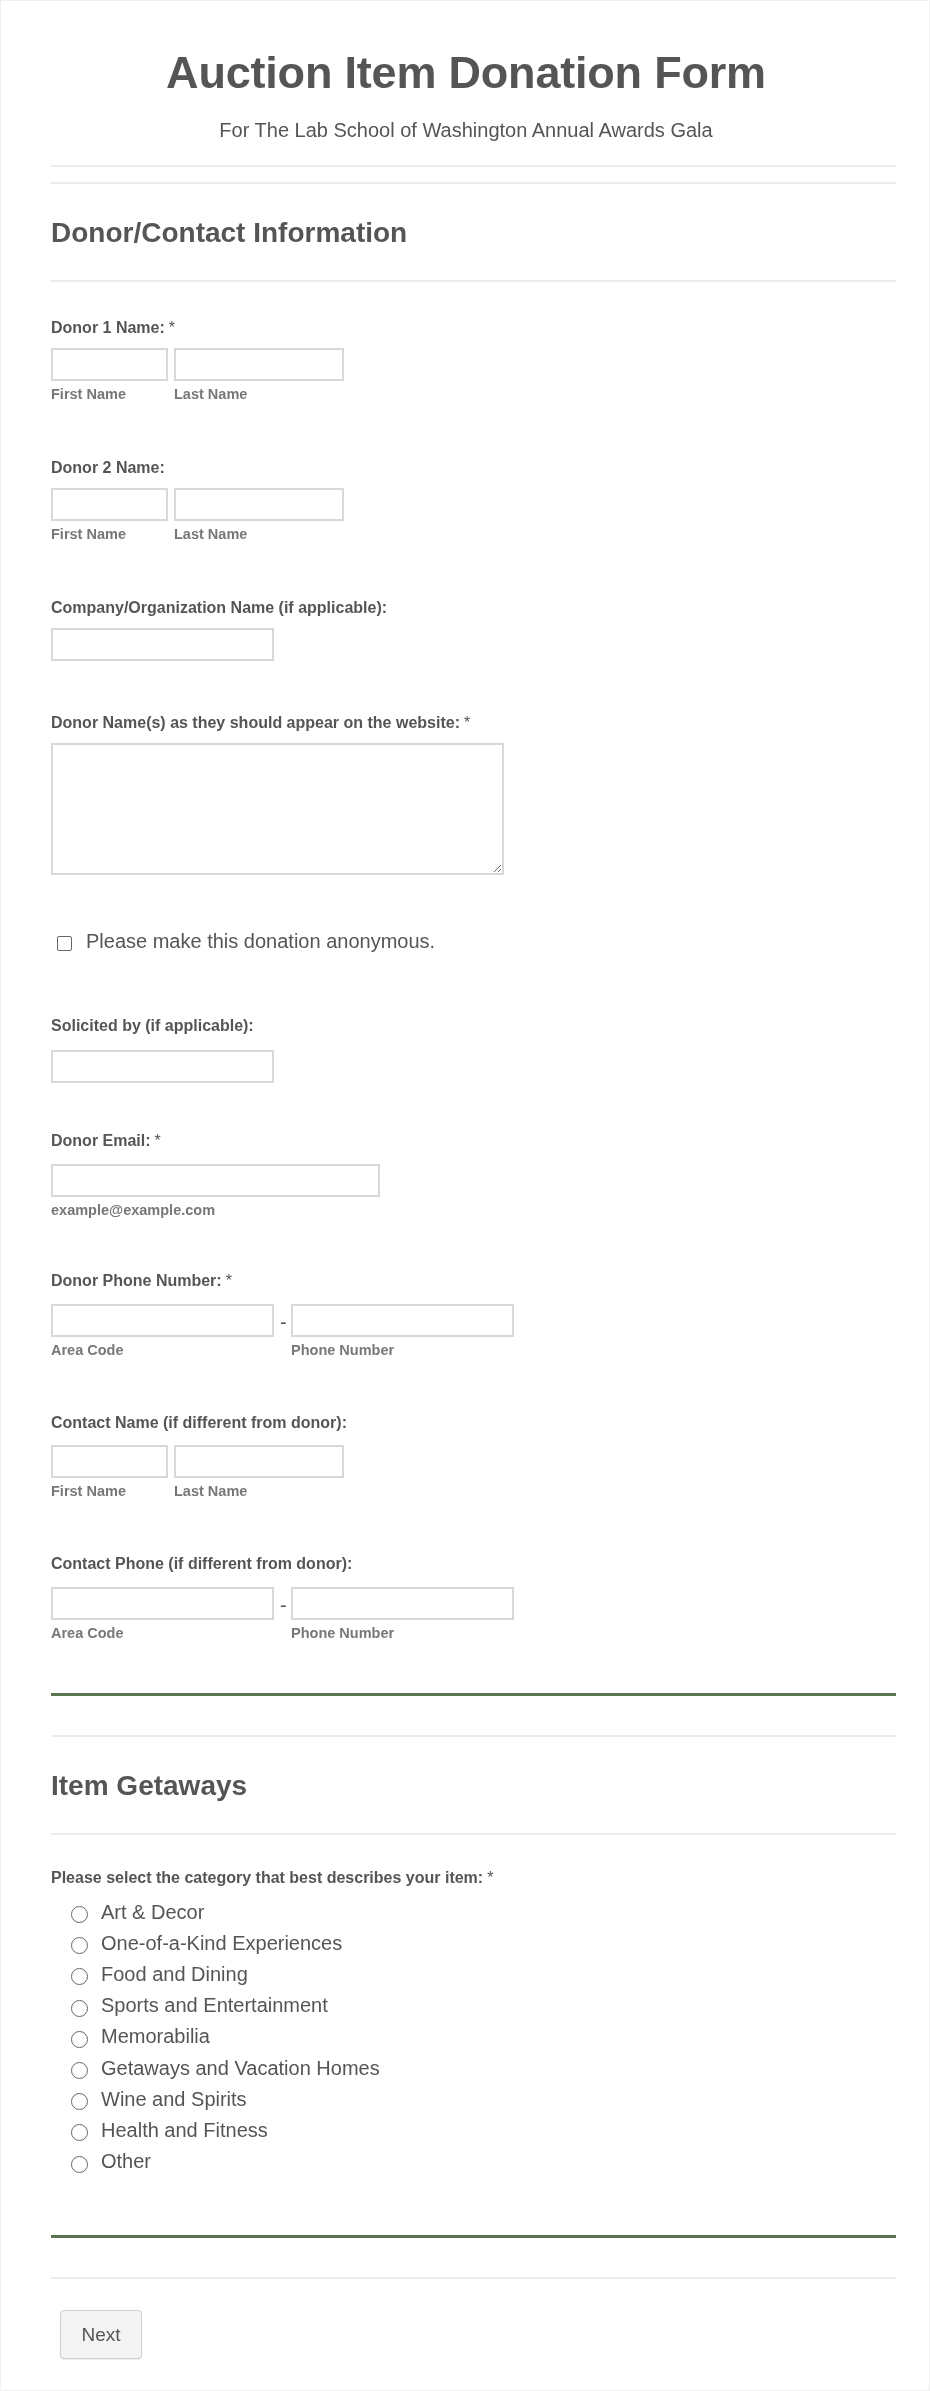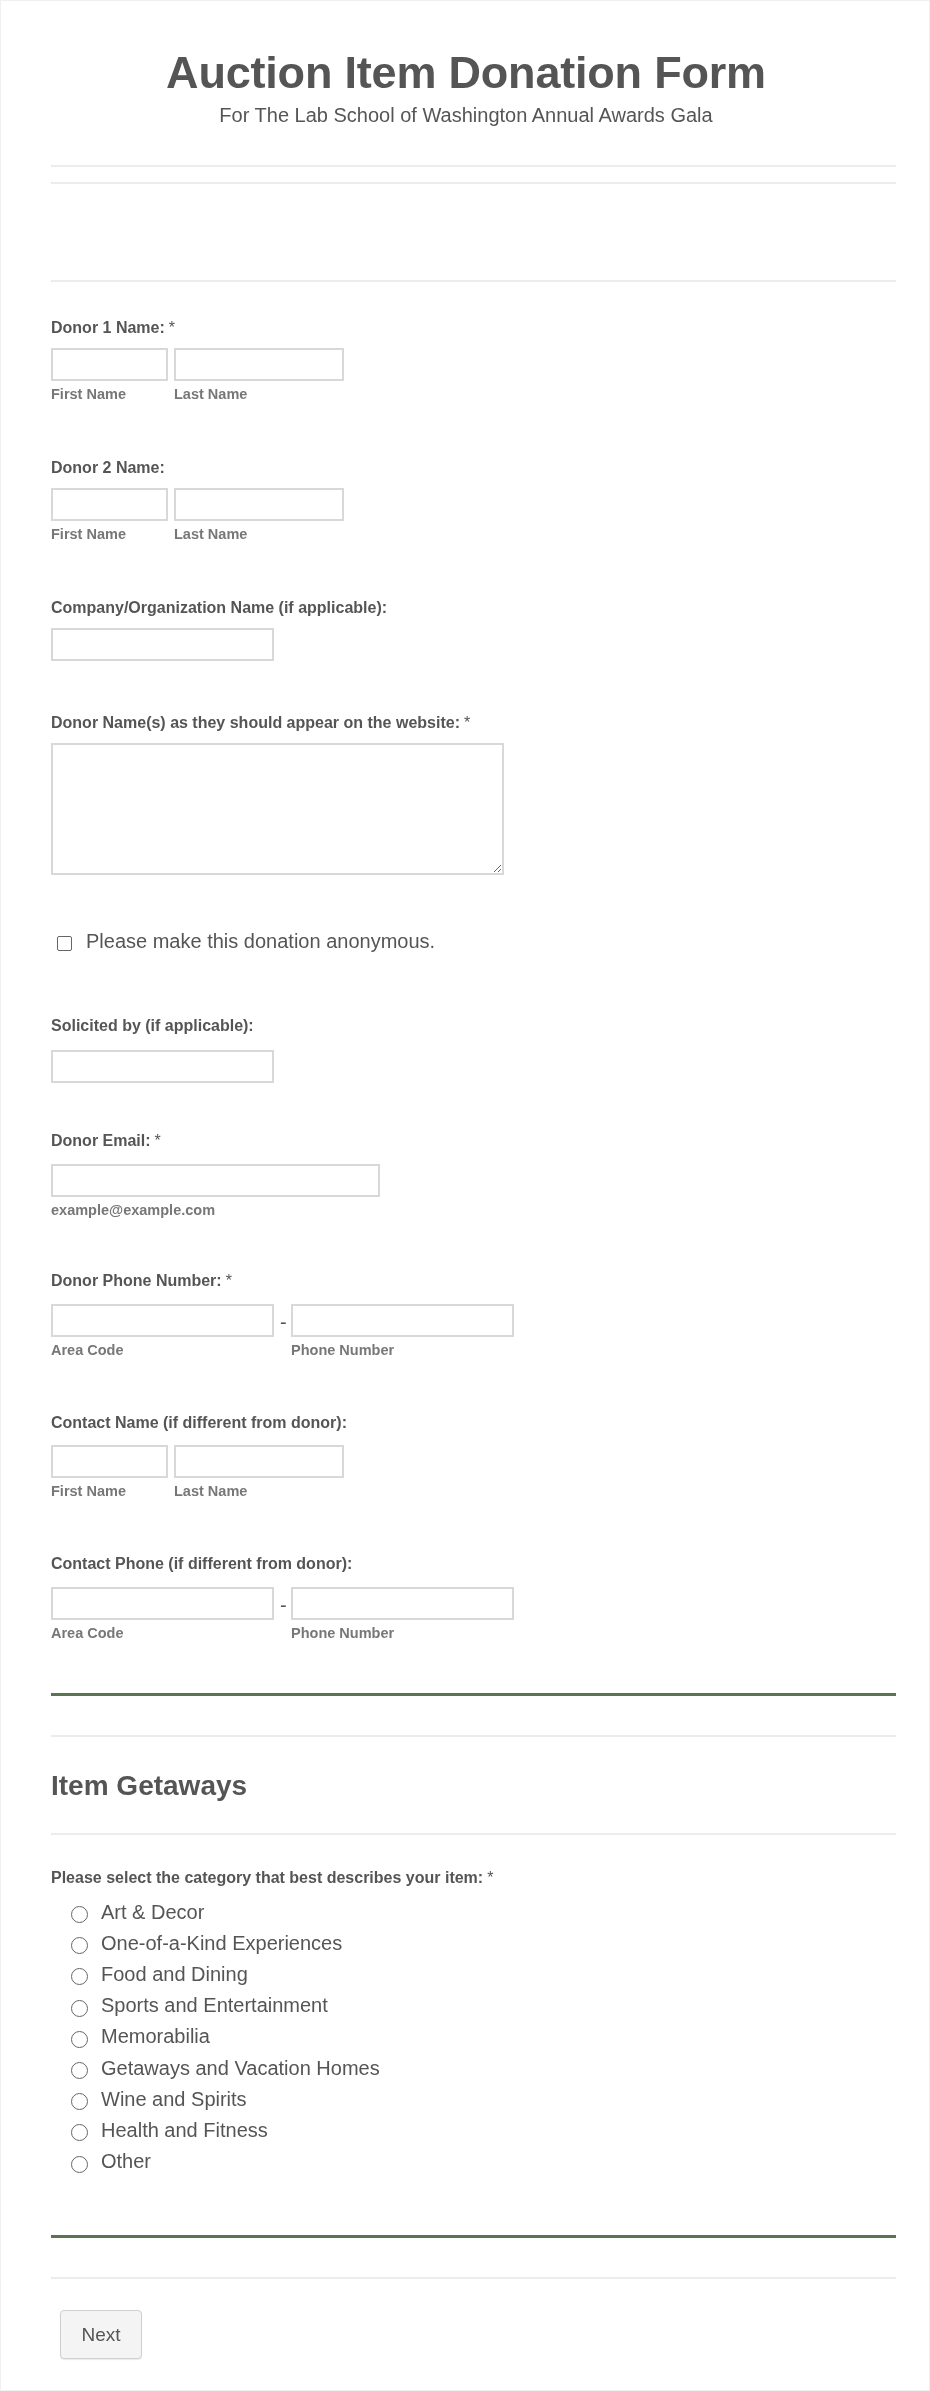--- a/index.html
+++ b/index.html
@@ -1,20 +1,20 @@
 <!DOCTYPE html>
 <html><head>
   <meta charset="utf-8">
   <style>
     html, body { margin: 0; padding: 0; background: #ffffff; }
     body { width: 930px; height: 2391px; overflow: hidden; font-family: "Liberation Sans", sans-serif; color: #555555; }
     .page { position: relative; width: 928px; height: 2389px; border: 1px solid #f0f0f0; background: #fff; }
     .header { position: absolute; left: 0; top: 44px; width: 930px; text-align: center; }
     .title { font-size: 45px; font-weight: bold; color: #555; line-height: 56px; margin: 0; letter-spacing: -0.2px; }
-    .subtitle { font-size: 20px; color: #555; line-height: 26px; margin-top: 1px; }
+    .subtitle { font-size: 20px; color: #555; line-height: 26px; margin-top: 16px; }
     .hline { position: absolute; left: 50px; width: 845px; height: 0; border-top: 2px solid #ececec; }
     .hline.green { border-top: 3px solid #5a7452; }
     .section-title { position: absolute; left: 50px; font-size: 28px; font-weight: bold; color: #555; line-height: 34px; }
     .field { position: absolute; left: 50px; }
     .label { font-size: 16px; font-weight: bold; color: #555; line-height: 24px; white-space: nowrap; }
     .req { font-weight: normal; margin-left: 4px; color: #555; }
     .box { position: absolute; border: 2px solid #d8d8d8; background: #fff; box-sizing: border-box; height: 33px; }
     .sub { position: absolute; font-size: 14.5px; color: #777; line-height: 18px; white-space: nowrap; font-weight: bold; }
     .dash { position: absolute; font-size: 20px; color: #555; line-height: 20px; }
     textarea.box { resize: both; height: 132px; padding: 0; margin: 0; }
@@ -33,20 +33,21 @@
 <div class="page">
 
   <div class="header">
     <h1 class="title">Auction Item Donation Form</h1>
     <div class="subtitle">For The Lab School of Washington Annual Awards Gala</div>
   </div>
 
   <div class="hline" style="top:164px"></div>
   <div class="hline" style="top:181px"></div>
 
+  <div class="section-title" style="top:215px">Donor/Contact Information</div>
   <div class="hline" style="top:279px"></div>
 
   <div class="field" style="top:315px">
     <span class="label">Donor 1 Name:</span><span class="label req">*</span>
   </div>
   <input class="box" style="left: 50px; top: 347px; width: 117px;" value="">
   <input class="box" style="left: 173px; top: 347px; width: 170px;" value="">
   <div class="sub" style="left:50px; top:384px">First Name</div>
   <div class="sub" style="left:173px; top:384px">Last Name</div>
 

